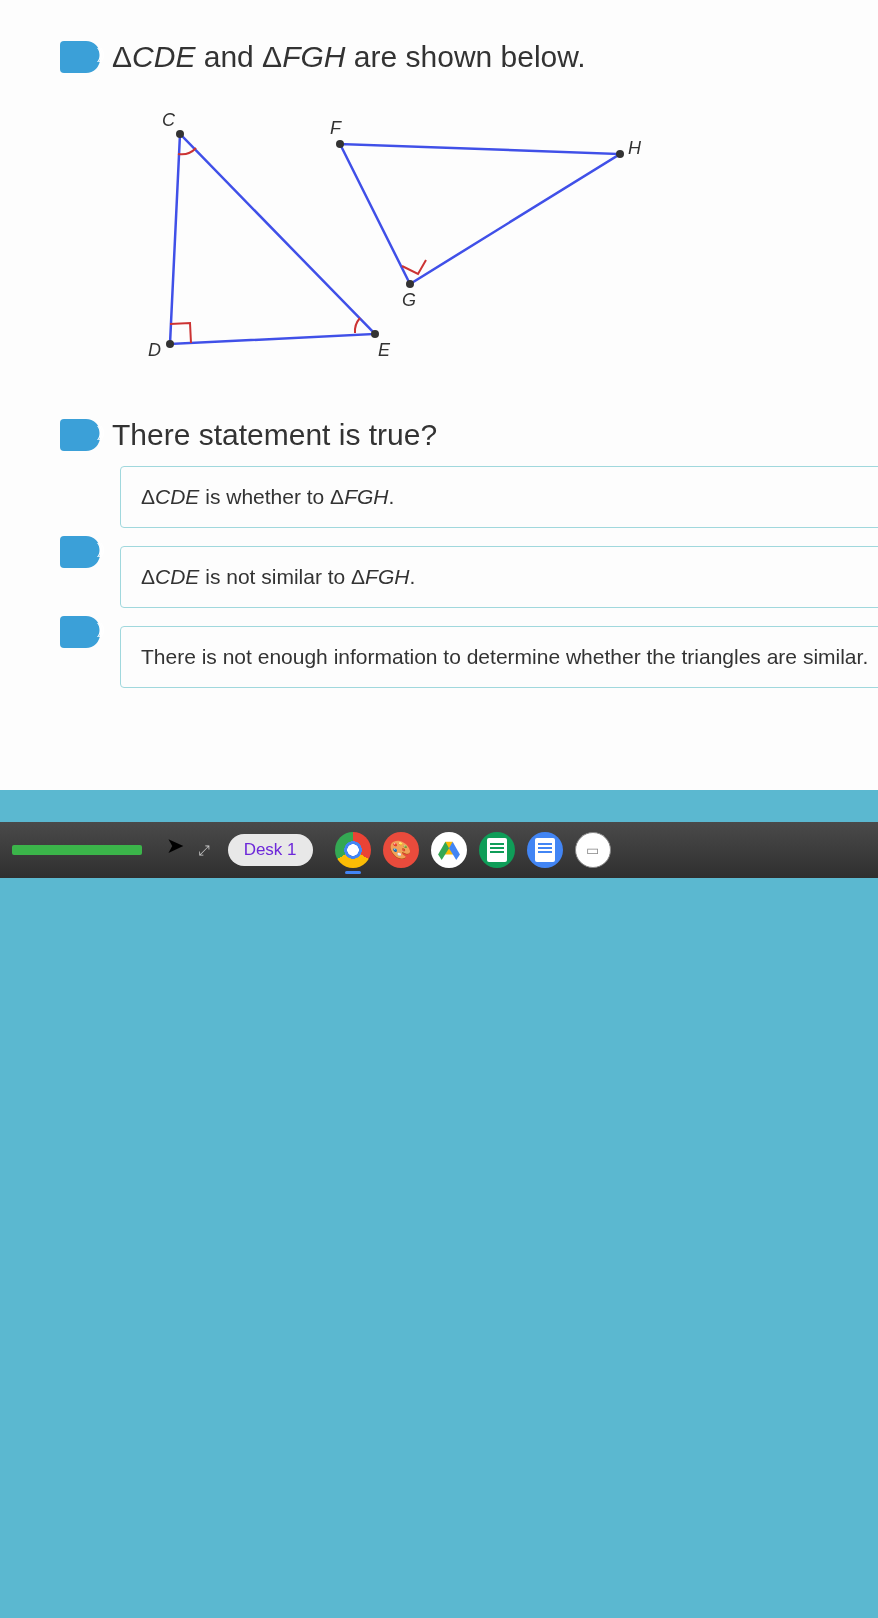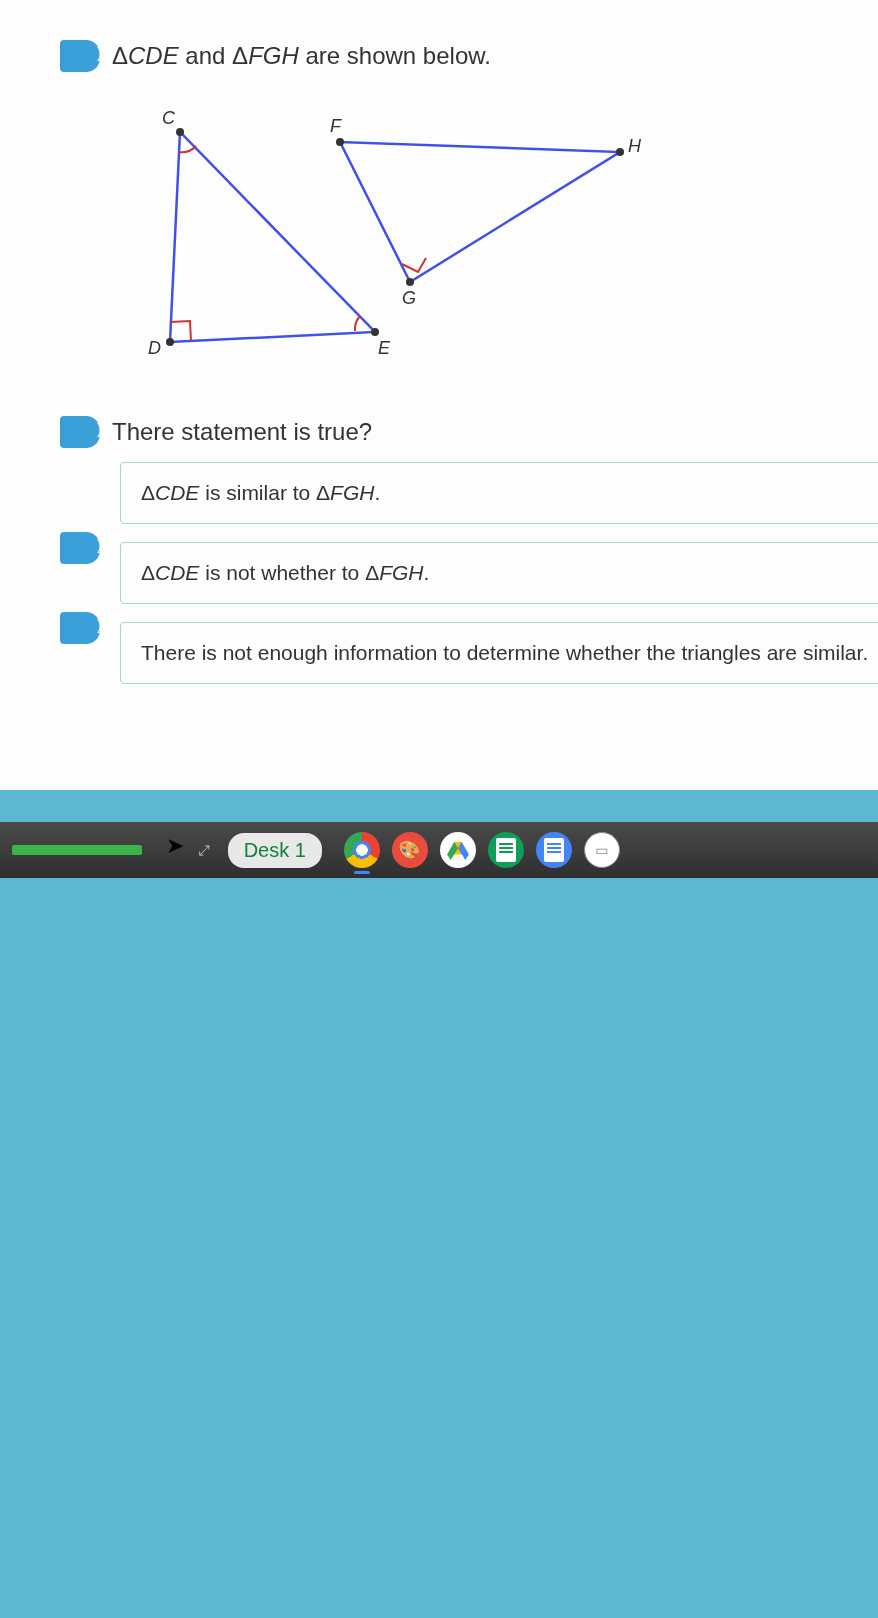--- a/index.html
+++ b/index.html
@@ -51,21 +51,21 @@
   content: ")))";
   position: absolute;
   right: -2px;
   top: 5px;
   color: #fff;
   font-size: 14px;
   font-family: sans-serif;
   letter-spacing: -3px;
 }
 .question-text {
-  font-size: 24px;
+  font-size: 30px;
   color: #333;
   text-align: right;
 }
 .tri-svg {
   margin: 20px 0 20px 80px;
 }
 .answer-box {
   border: 1px solid #a0d8dd;
   border-radius: 4px;
   padding: 18px 20px;
@@ -96,22 +96,22 @@
 }
 .cursor-arrow {
   color: #000; font-size: 22px; margin-right: 10px;
   position: relative; top: -4px;
 }
 .expand-icon { color: #ccc; font-size: 14px; margin-right: 14px; }
 .desk-pill {
   background: #e8e8e8;
   border-radius: 16px;
   padding: 6px 16px;
-  font-size: 20px;
-  color: #15803d;
+  font-size: 17px;
+  color: #6d28d9;
   margin-right: 18px;
 }
 .dock-icons { display: flex; gap: 12px; }
 .dock-icon {
   width: 36px; height: 36px; border-radius: 50%;
   display: flex; align-items: center; justify-content: center;
   font-size: 18px; color: #fff;
 }
 .chrome-i { background: radial-gradient(circle at center, #fff 0%, #fff 22%, #4285f4 23%, #4285f4 34%, transparent 35%), conic-gradient(#ea4335 0 120deg, #fbbc05 120deg 240deg, #34a853 240deg 360deg); position: relative; }
 .chrome-i::after { content: ""; position: absolute; bottom: -6px; width: 16px; height: 3px; background: #4285f4; border-radius: 2px; }
@@ -165,29 +165,29 @@
       <text class="tri-label" x="262" y="202">G</text>
       <text class="tri-label" x="488" y="50">H</text>
     </svg>
 
     <div class="speaker-line">
       <div class="speaker-icon"></div>
       <div class="question-text">There statement is true?</div>
     </div>
 
     <div class="answer-box">
-      <span>Δ</span><i>CDE</i><span> is similar to Δ</span><i>FGH</i><span>.</span>
+      <span>Δ</span><i>CDE</i><span> is whether to Δ</span><i>FGH</i><span>.</span>
     </div>
 
     <div class="speaker-line" style="margin-top:-6px; margin-bottom:-6px;">
       <div class="speaker-icon"></div>
     </div>
 
     <div class="answer-box" style="margin-top:-22px;">
-      <span>Δ</span><i>CDE</i><span> is not whether to Δ</span><i>FGH</i><span>.</span>
+      <span>Δ</span><i>CDE</i><span> is not similar to Δ</span><i>FGH</i><span>.</span>
     </div>
 
     <div class="speaker-line" style="margin-top:-6px; margin-bottom:-6px;">
       <div class="speaker-icon"></div>
     </div>
 
     <div class="answer-box" style="margin-top:-22px;">There is not enough information to determine whether the triangles are similar.</div>
 
   </div>
 </div>

